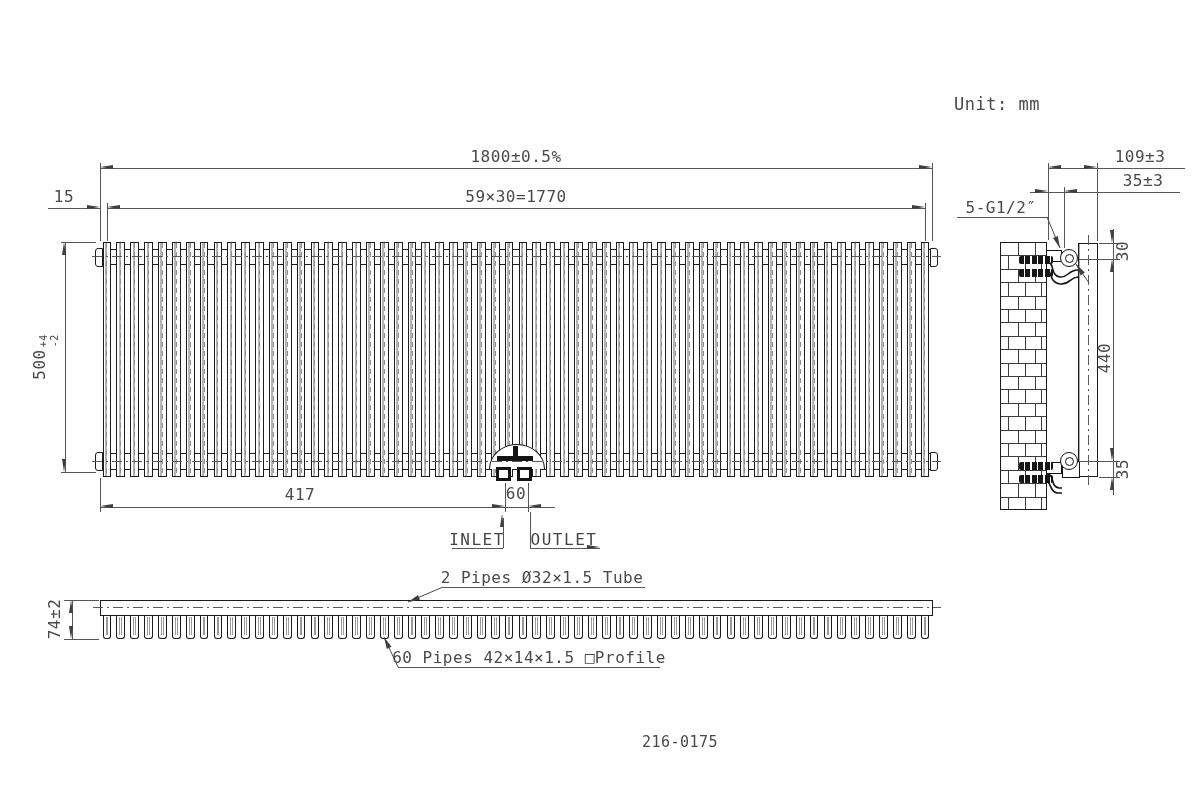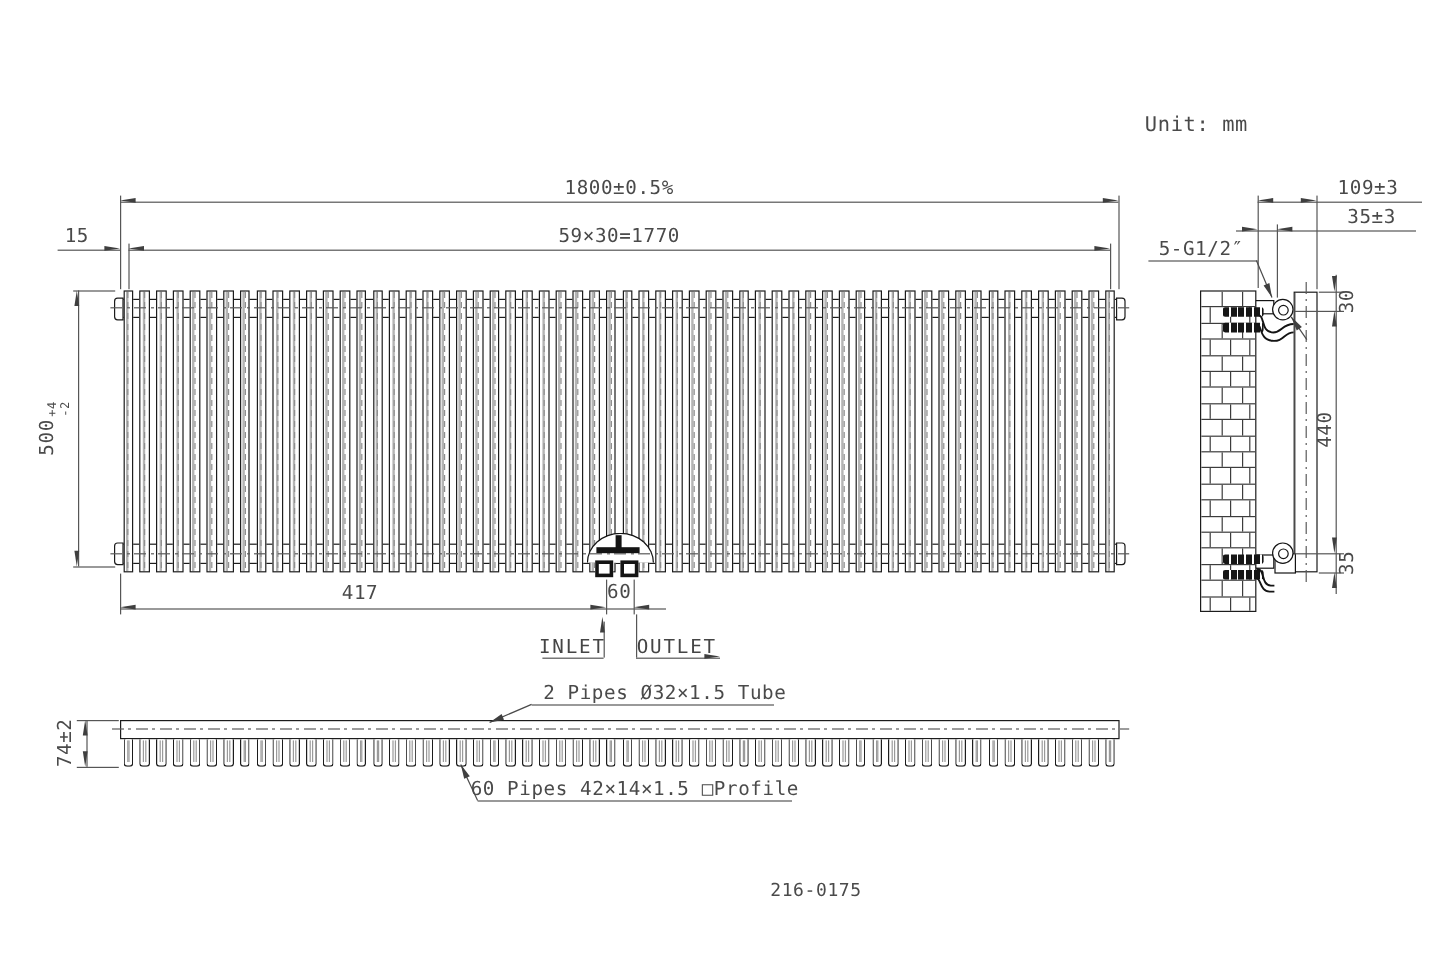--- a/index.html
+++ b/index.html
@@ -384,21 +384,21 @@
       </div>
     <div class="cl" style="left:93px;top:607px;width:848px;"></div>
 
     <div class="v" style="left:72px;top:600px;height:39px;"></div>
     <div class="h" style="left:64px;top:599.5px;width:35px;"></div>
     <div class="h" style="left:64px;top:638.5px;width:35px;"></div>
     <div class="ar u" style="left:69.4px;top:600px;"></div>
     <div class="ar d" style="left:69.4px;top:626px;"></div>
     <div class="rt" style="left:54px;top:619px;">74±2</div>
 
-    <div class="dt" style="left:554px;top:577px;">2 Pipes Ø32×1.5 Tube</div>
+    <div class="dt" style="left:542px;top:577px;">2 Pipes Ø32×1.5 Tube</div>
     <div class="h" style="left:443px;top:587px;width:202px;"></div>
 
     <div class="dt" style="left:529px;top:657px;">60 Pipes 42×14×1.5 □Profile</div>
     <div class="h" style="left:398px;top:667px;width:262px;"></div>
   </div>
 
   <svg width="1200" height="800" style="position:absolute;left:0;top:0;pointer-events:none;" viewBox="0 0 1200 800">
 
     <line x1="1047" y1="217" x2="1060" y2="248" stroke="#4a4a4a" stroke-width="1"></line>
     <polygon points="1060,248 1053,237.9 1057.8,235.9" fill="#3f3f3f"></polygon>

